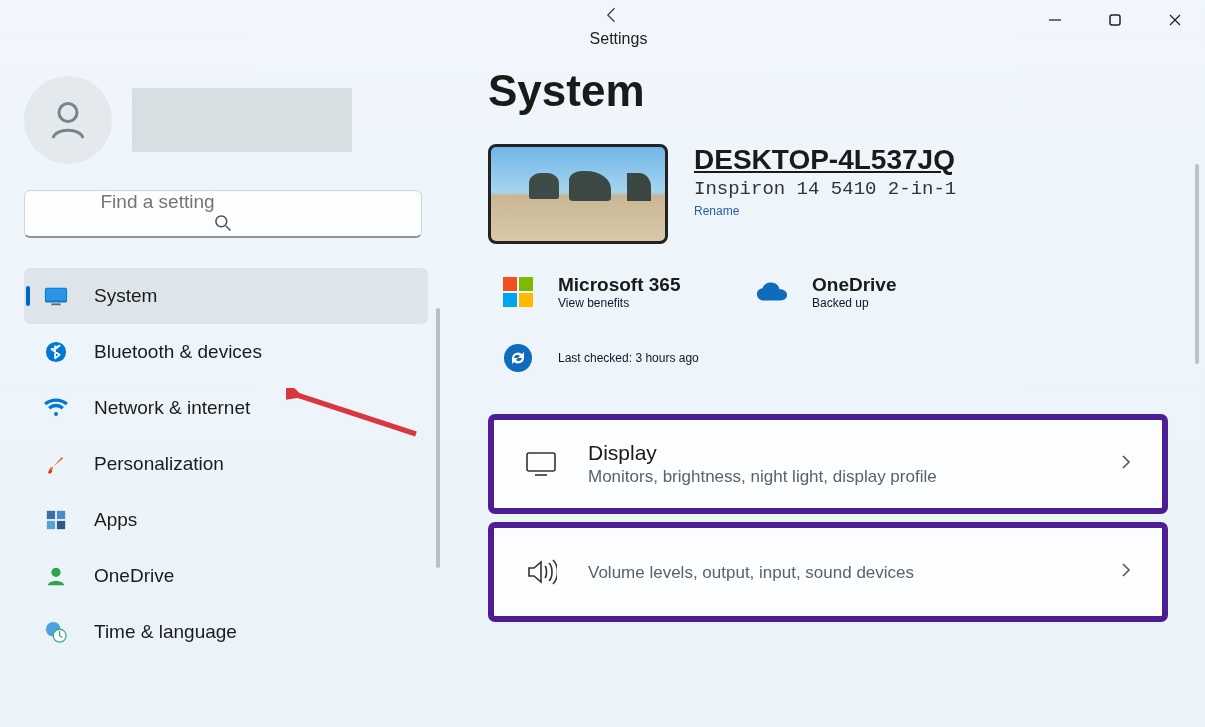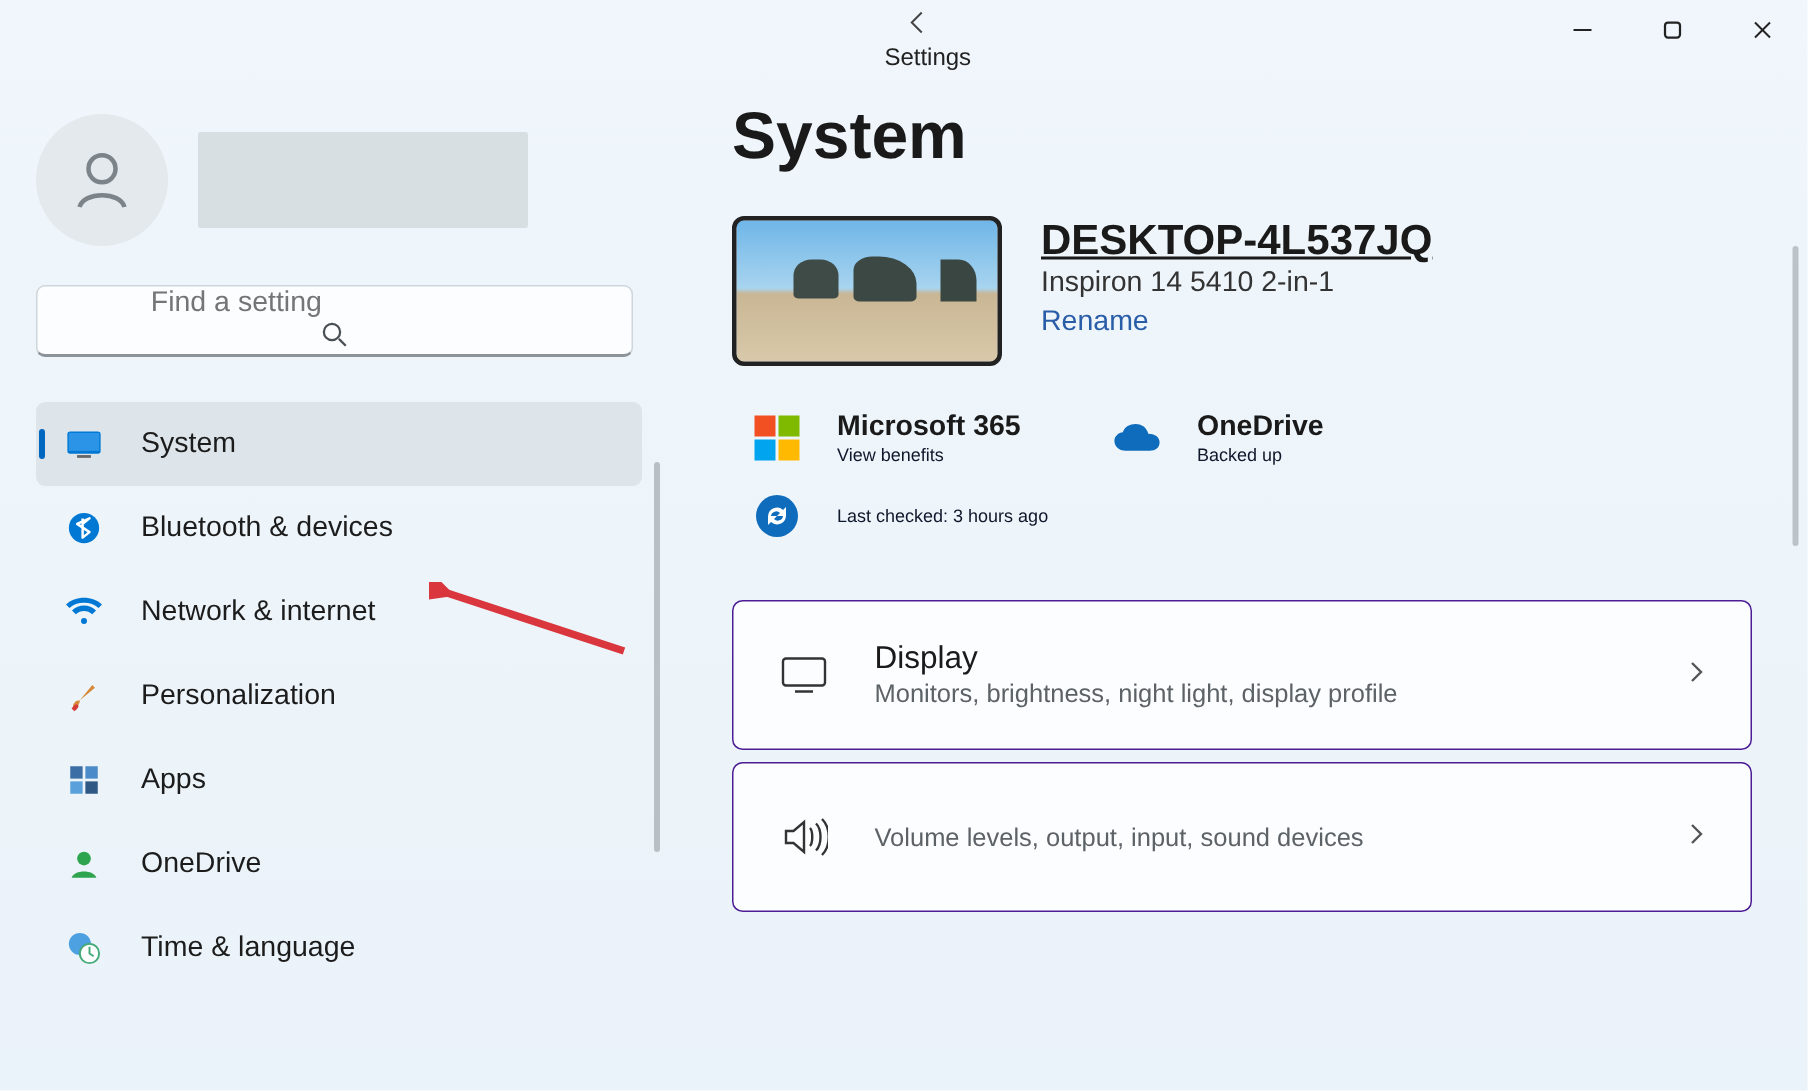--- a/index.html
+++ b/index.html
@@ -152,25 +152,25 @@
     border: 3px solid #222;
     border-radius: 8px;
     background: linear-gradient(180deg,#6fb6e8 0%,#a8d4ef 48%,#c9b694 52%,#d8c9aa 100%);
     position: relative;
     overflow: hidden;
   }
   .rock1 { position:absolute; left:38px; bottom:42px; width:30px; height:26px; background:#3e4b46; border-radius:40% 40% 10% 10%; }
   .rock2 { position:absolute; left:78px; bottom:40px; width:42px; height:30px; background:#3b4843; border-radius:30% 60% 10% 10%; }
   .rock3 { position:absolute; right:14px; bottom:40px; width:24px; height:28px; background:#3a4641; border-radius:0 50% 0 0; }
   .device-name { font-size: 28px; font-weight: 600; color: #1a1a1a; text-decoration: underline; }
-  .device-model { font-size: 19px; color: #333; margin-top: 2px; }
-  .rename-link { font-size: 19px; color: #2a5da8; margin-top: 4px; }
+  .device-model { font-size: 19px; color: #333; margin-top: 2px; font-family: Liberation Mono, monospace; }
+  .rename-link { font-size: 12px; color: #2a5da8; margin-top: 4px; }
   .info-cards {
     display: flex;
-    gap: 10px;
+    gap: 24px;
     flex-wrap: wrap;
     margin-bottom: 36px;
   }
   .info-card {
     display: flex; align-items: center; gap: 24px;
     padding: 4px 10px 4px 14px;
     min-width: 230px;
   }
   .info-card .ic-icon { width: 32px; height: 32px; display:flex; align-items:center; justify-content:center; }
   .ic-title { font-size: 19px; font-weight: 600; color: #1a1a1a; }
@@ -179,21 +179,21 @@
     display: grid; grid-template-columns: 14px 14px; grid-template-rows: 14px 14px;
     gap: 2px;
   }
   .ms365 span:nth-child(1){background:#f25022;}
   .ms365 span:nth-child(2){background:#7fba00;}
   .ms365 span:nth-child(3){background:#00a4ef;}
   .ms365 span:nth-child(4){background:#ffb900;}
   
   .tile {
     background: #fbfdfe;
-    border: 1px solid #4c1d95;
+    border: 6px solid #4c1d95;
     border-radius: 7px;
     height: 100px;
     display: flex;
     align-items: center;
     padding: 0 28px 0 30px;
     margin-bottom: 8px;
     width: 680px;
   }
   .tile-icon {
     width: 34px; height: 34px;

